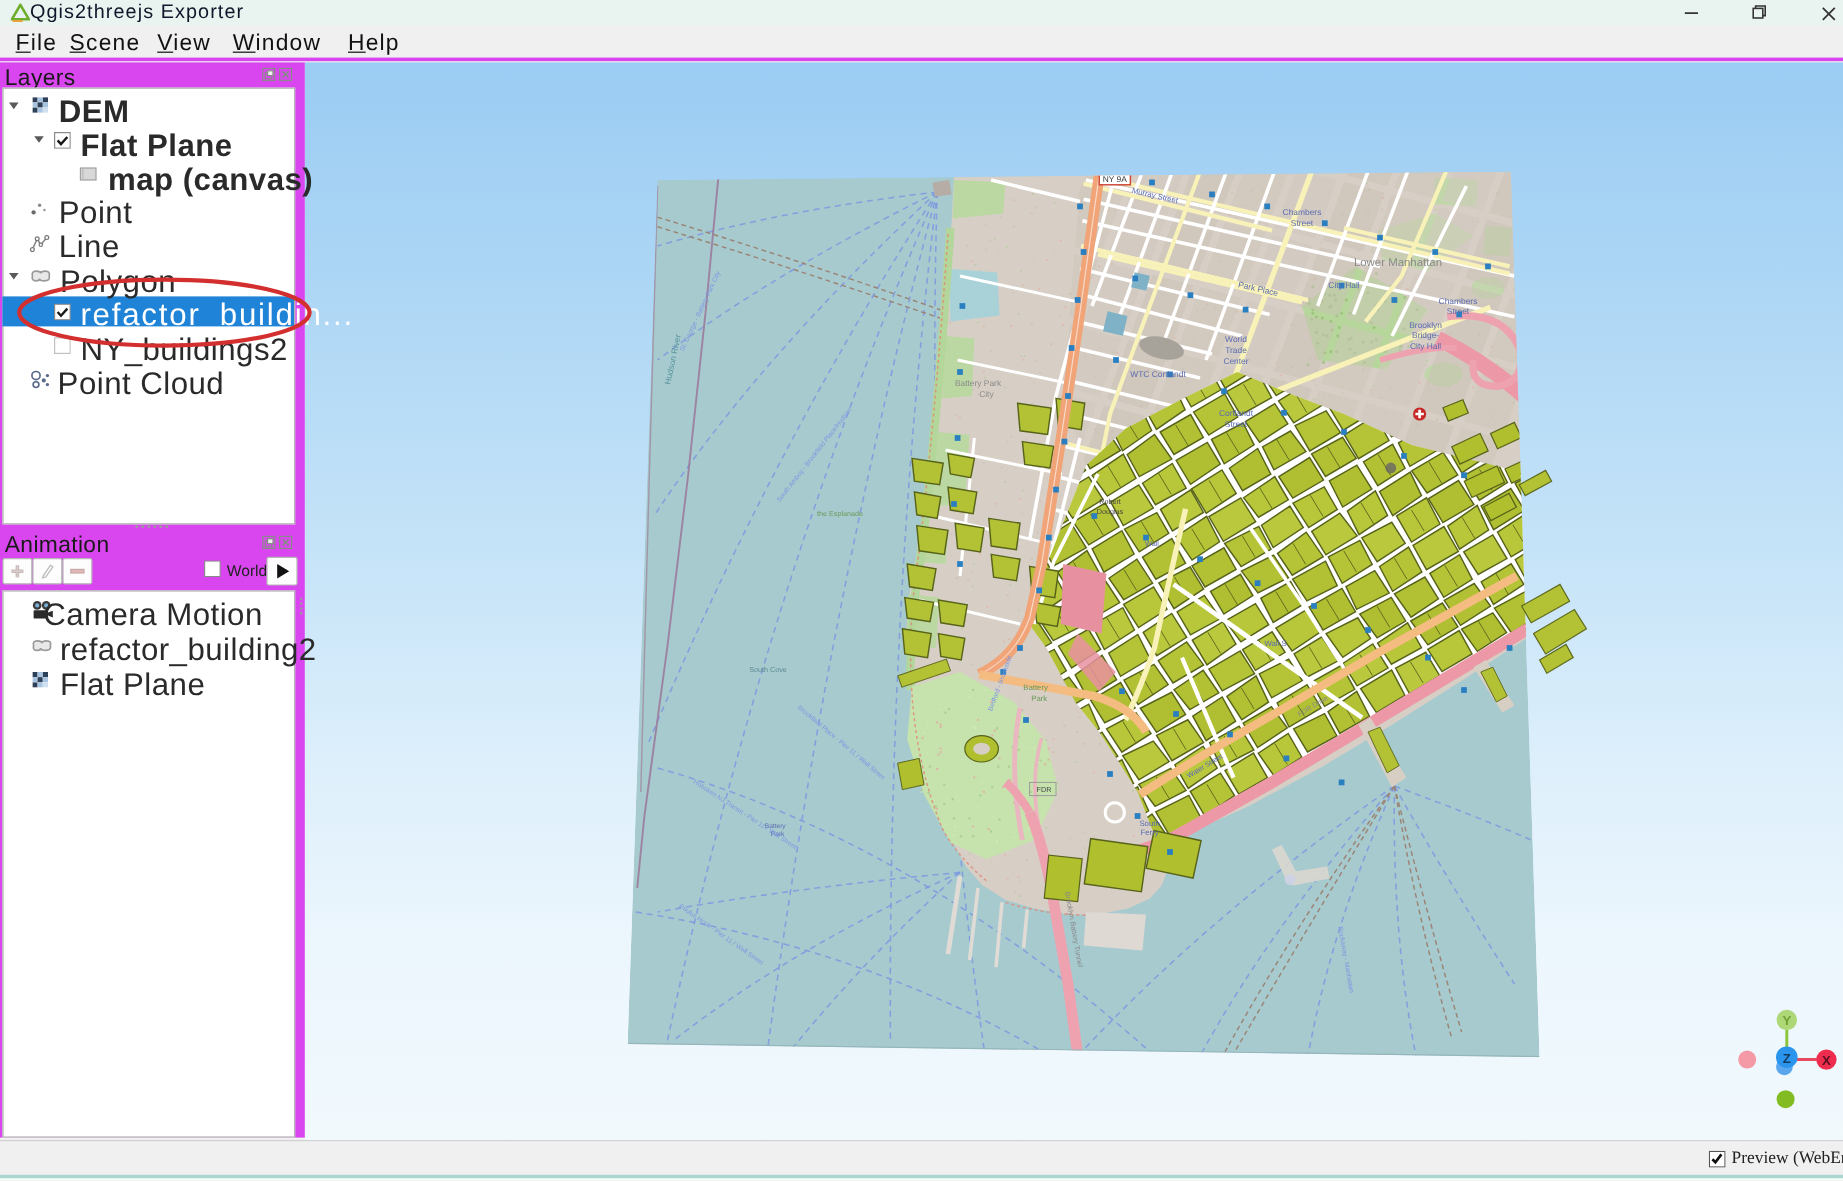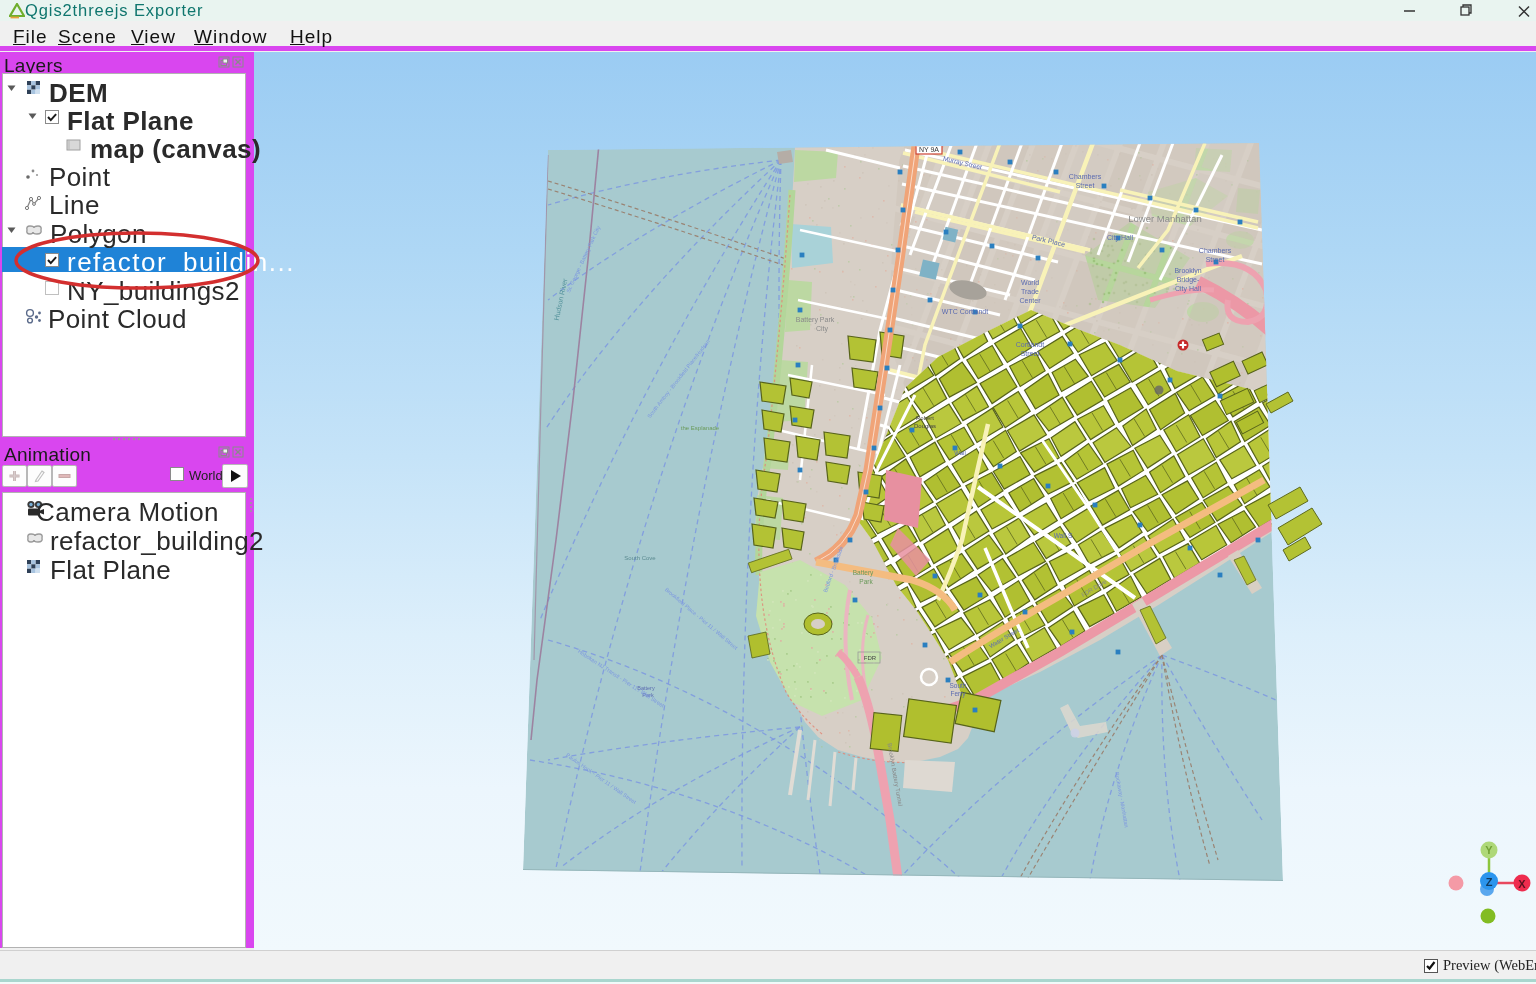--- a/index.html
+++ b/index.html
@@ -1,19 +1,19 @@
 <!DOCTYPE html>
 <html><head><meta charset="utf-8"><style>
 * { margin:0; padding:0; box-sizing:border-box; }
 body { width:1536px; height:984px; overflow:hidden; position:relative;
   font-family:"Liberation Sans", sans-serif; background:#f0f0f0; }
 .titlebar { position:absolute; left:0; top:0; width:1536px; height:21px; background:#e9f4f0; }
-.title-text { position:absolute; left:25px; top:1px; font-size:16.5px; letter-spacing:0.9px; color:#0f766e; }
+.title-text { position:absolute; left:25px; top:1px; font-size:16.5px; letter-spacing:0.9px; color:#0f172a; }
 .menubar { position:absolute; left:0; top:21px; width:1536px; height:30px; background:#f0f0f0;
-  border-bottom:5px solid #d946ef; }
+  border-bottom:3px solid #d946ef; }
 .menubar span { position:absolute; top:5px; font-size:19px; color:#111; letter-spacing:1px; }
 .panel { position:absolute; left:0; top:52px; width:254px; height:896px; background:#d946ef; }
 .ptitle { position:absolute; font-size:19px; color:#1a1a1a; letter-spacing:0.3px; }
 .plist { position:absolute; background:#fff; border:1px solid #b2b2b2; }
 .trow { position:absolute; font-size:26px; color:#2a2a2a; white-space:nowrap; letter-spacing:0.4px; }
 .b { font-weight:bold; }
 .viewport { position:absolute; left:254px; top:52px; width:1282px; height:898px;
   background:linear-gradient(180deg,#9bccf3 0%,#aed7f5 22%,#c5e3f8 45%,#ddeffb 65%,#ecf6fd 82%,#f1f9fd 100%); }
 .statusbar { position:absolute; left:0; top:950px; width:1536px; height:28px; background:#f0f0f0;
   border-top:1px solid #d0d0d0; }

